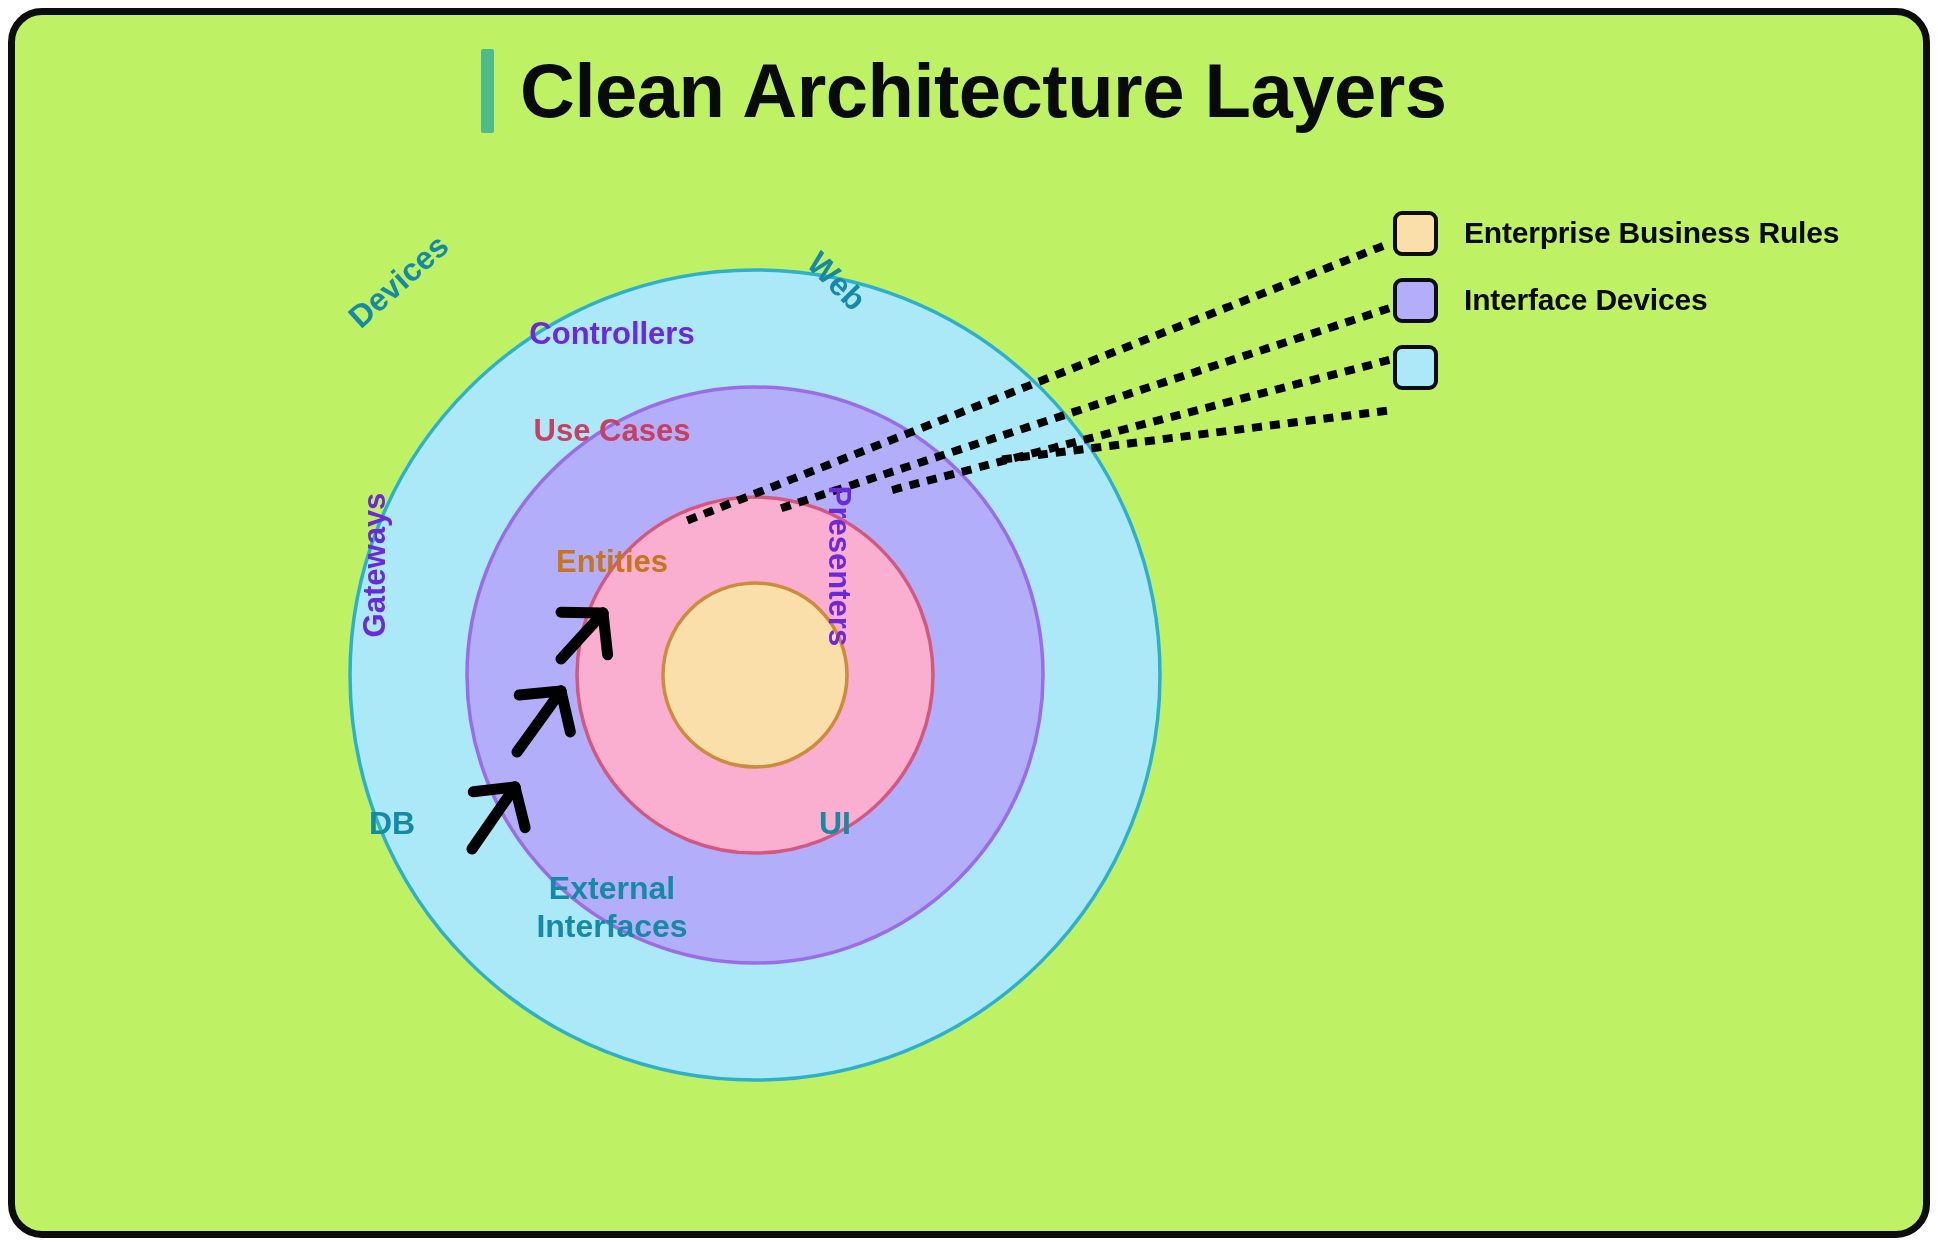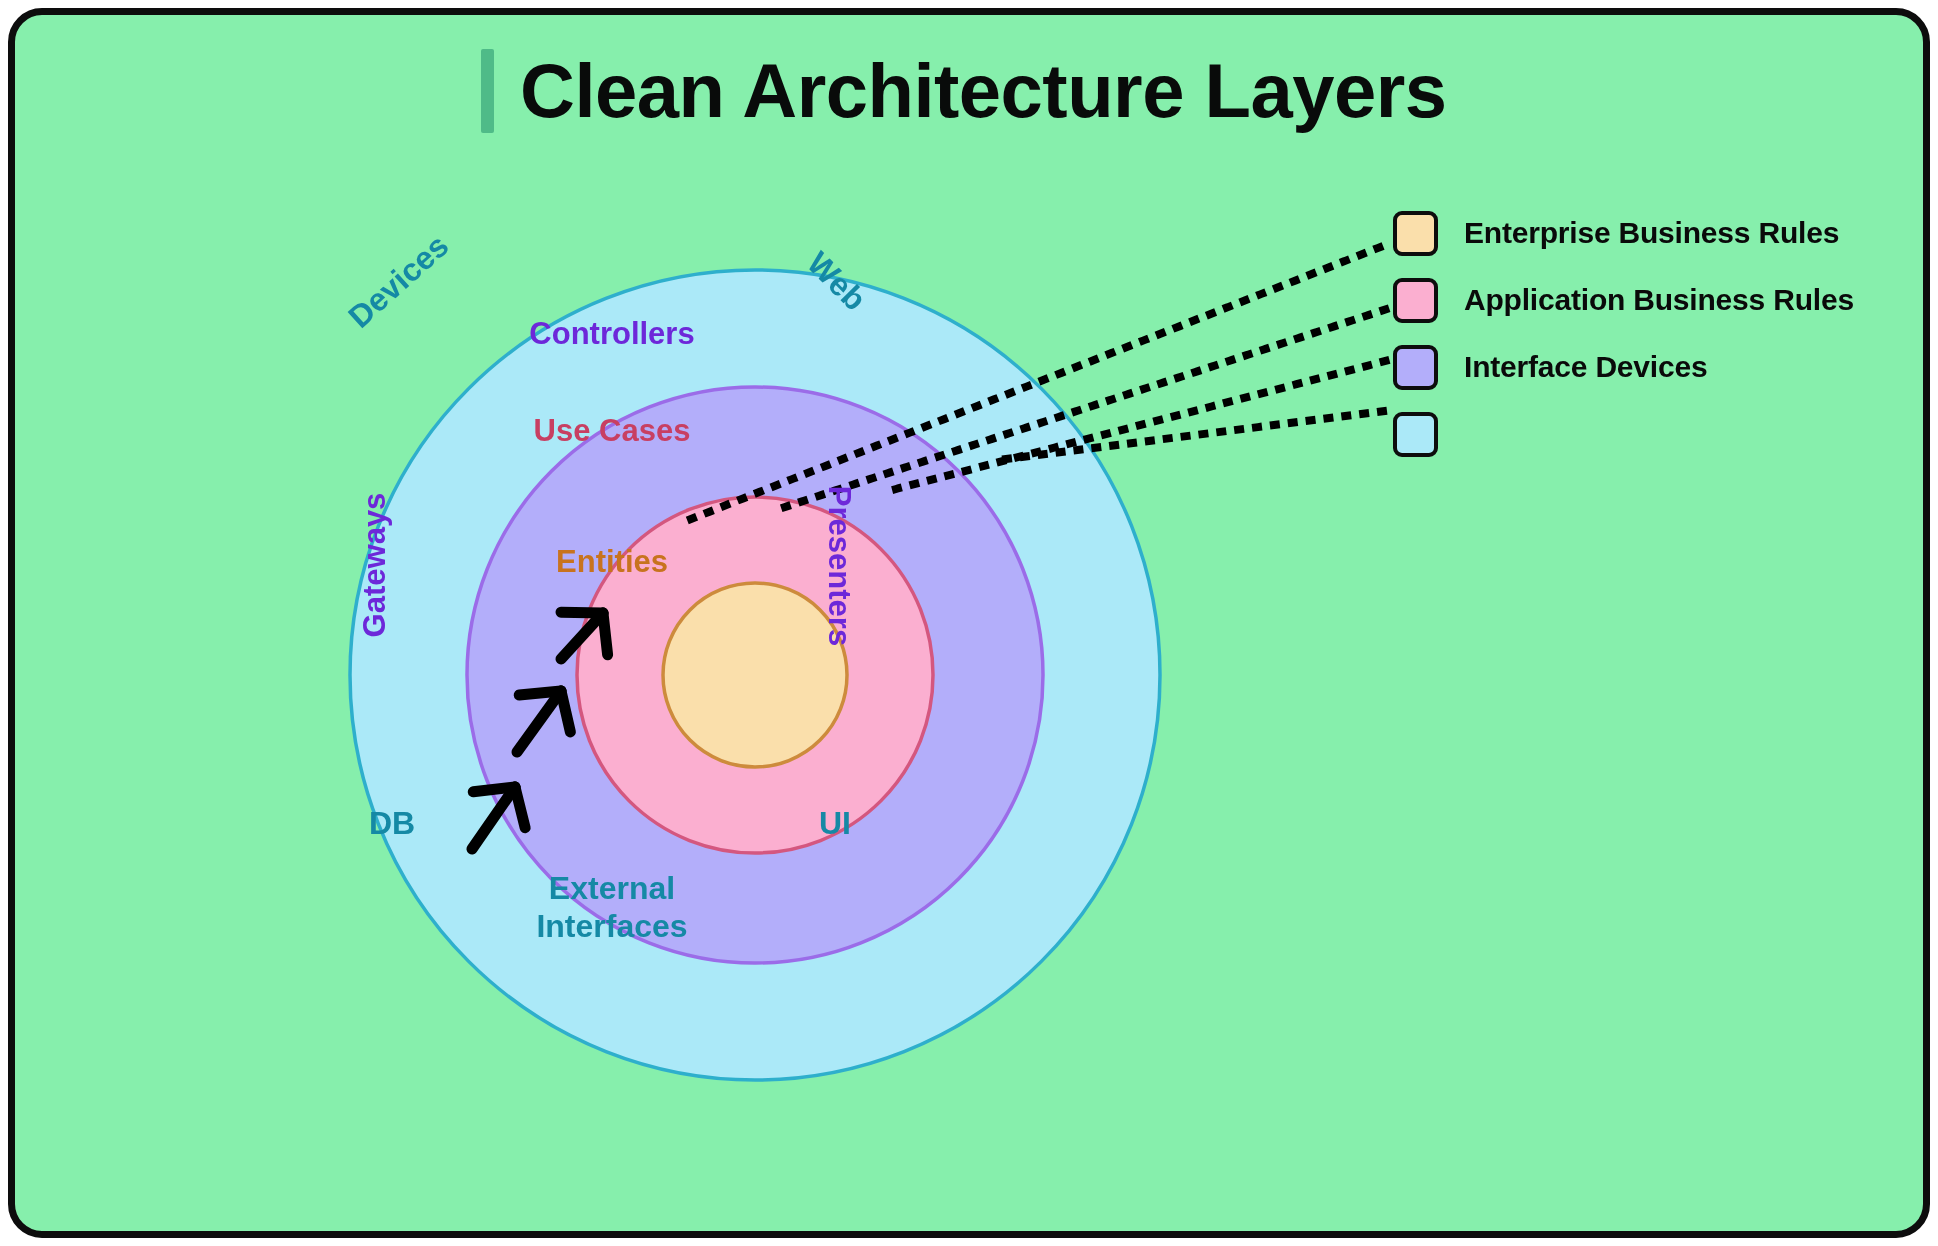--- a/index.html
+++ b/index.html
@@ -7,21 +7,21 @@
   html, body {
     width:1938px; height:1246px;
     background:#ffffff;
     font-family:"Liberation Sans", sans-serif;
     overflow:hidden;
   }
   #canvas {
     position:absolute;
     left:8px; top:8px;
     width:1922px; height:1230px;
-    background:#86efac;
+    background:#bef264;
     border:7px solid #0d0d0d;
     border-radius:34px;
     overflow:hidden;
   }
 
   
   #title-row {
     position:absolute;
     left:466px; top:34px;
     display:flex; align-items:center; gap:26px;
@@ -133,24 +133,20 @@
         <text x="597" y="549" class="ring-label" font-size="31" fill="#c8731e">Entities</text>
       </g>
   </svg>
 
   <div id="legend">
       <div class="legend-item">
         <div class="legend-swatch" style="background: rgb(250, 223, 171);"></div>
         <div class="legend-label">Enterprise Business Rules</div>
       </div>
       <div class="legend-item">
-        <div class="legend-swatch" style="background: rgb(251, 175, 208);"></div>
-        <div class="legend-label">Application Business Rules</div>
-      </div>
-      <div class="legend-item">
         <div class="legend-swatch" style="background: rgb(179, 174, 250);"></div>
         <div class="legend-label">Interface Devices</div>
       </div>
       <div class="legend-item">
         <div class="legend-swatch" style="background: rgb(171, 233, 248);"></div>
       </div>
     </div>
 
 </div>
 

